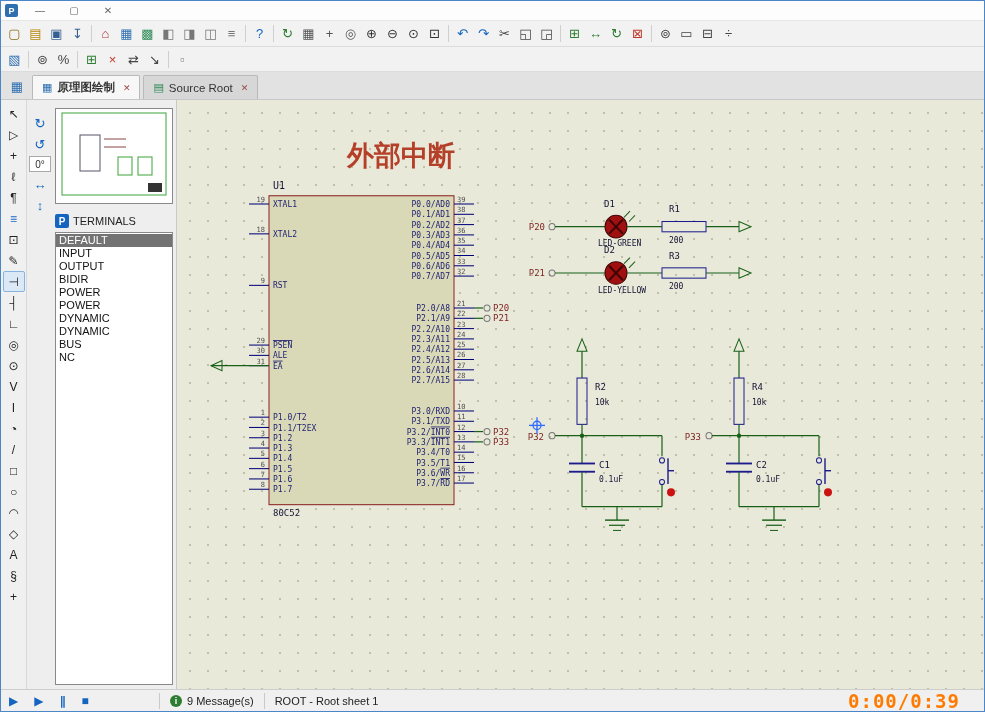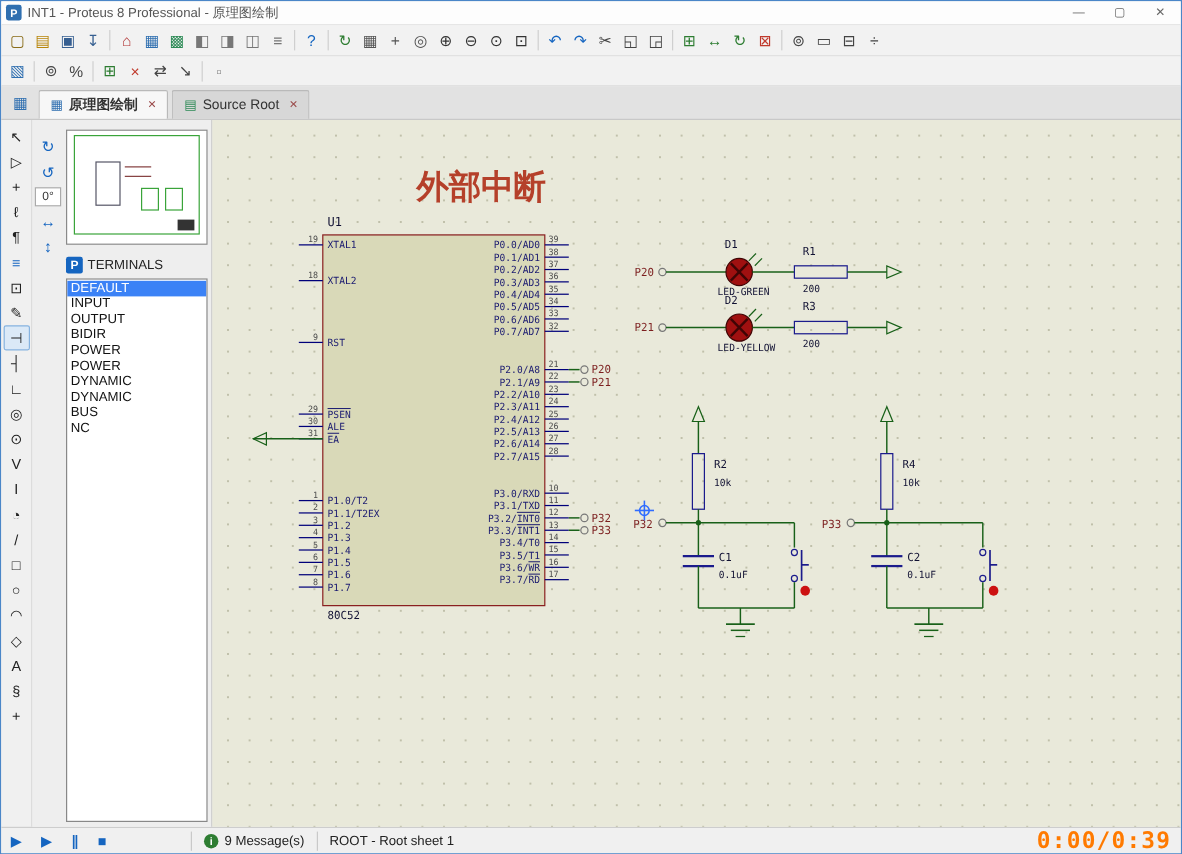--- a/index.html
+++ b/index.html
@@ -29,39 +29,38 @@
 .tool.active{background:#dbe9f7;border:1px solid #86b3e0;border-radius:2px}
 .side{width:150px;background:#eeeeee;position:relative;border-right:1px solid #c9c9c9}
 .rotcol{position:absolute;left:0;top:14px;width:26px;display:flex;flex-direction:column;align-items:center;gap:3px}
 .rot{width:20px;height:18px;display:flex;align-items:center;justify-content:center;font-size:13px;color:#1565c0}
 .rot.readout{font-size:10px;color:#333;background:#fff;border:1px solid #aaa;width:22px;height:16px}
 .overview{position:absolute;left:28px;top:8px;width:118px;height:96px;background:#fff;border:1px solid #8a8a8a}
 .selheader{position:absolute;left:28px;top:112px;width:118px;height:18px;display:flex;align-items:center;gap:4px;font-size:11px;color:#222}
 .pickbtn{width:14px;height:14px;background:#1565c0;color:#fff;font-size:10px;font-weight:bold;display:flex;align-items:center;justify-content:center;border-radius:2px}
 .sellist{position:absolute;left:28px;top:132px;bottom:4px;width:118px;background:#fff;border:1px solid #888;font-size:11px;overflow:hidden;padding-top:1px}
 .sel-item{height:13px;line-height:13px;padding-left:3px;color:#111}
-.sel-item.selected{background:#3b82f6;color:#fff}
+.sel-item.selected{background:#737373;color:#fff}
 .canvas{flex:1;position:relative;background-color:#e9e9da;background-image:radial-gradient(circle,#c0c0aa 1px,transparent 1px);background-size:18px 18px;background-position:4px 4px}
 .canvas svg{position:absolute;inset:0;width:100%;height:100%}
 #schsvg text{font-family:"DejaVu Sans Mono",monospace}
 #schsvg .schtitle{font-family:"DejaVu Sans","Liberation Sans",sans-serif;font-weight:bold}
 .statusbar{height:22px;background:#f0f0f0;border-top:1px solid #cdcdcd;display:flex;align-items:center;font-size:11px;color:#222}
 .simcontrols{display:flex;align-items:center;padding-left:8px;gap:16px;width:158px}
 .simbtn{color:#1565c0;font-size:12px;font-weight:bold}
 .pane{display:flex;align-items:center;gap:5px;padding:0 10px;height:16px;border-left:1px solid #c9c9c9}
 .info-icon{width:12px;height:12px;border-radius:50%;background:#2e7d32;color:#fff;font-size:9px;font-weight:bold;display:flex;align-items:center;justify-content:center}
-.timer{margin-left:auto;padding-right:8px;font-family:"DejaVu Sans Mono",monospace;font-weight:bold;font-size:19px;letter-spacing:1px}
+.timer{margin-left:auto;padding-right:24px;font-family:"DejaVu Sans Mono",monospace;font-weight:bold;font-size:19px;letter-spacing:1px}
 </style>
 </head>
 <body>
 
 <div class="window">
   <div class="titlebar">
     <div class="app-icon">P</div>
-    <span class="title-text">INT1 - Proteus 8 Professional - 原理图绘制</span>
     <div class="win-controls">
       <div class="win-btn">—</div>
       <div class="win-btn">▢</div>
       <div class="win-btn">✕</div>
     </div>
   </div>
 
   <div class="toolbar" id="tb1">
       <div class="tb-icon" style="color: rgb(138, 109, 26);">▢</div>
       <div class="tb-icon" style="color: rgb(184, 134, 11);">▤</div>

